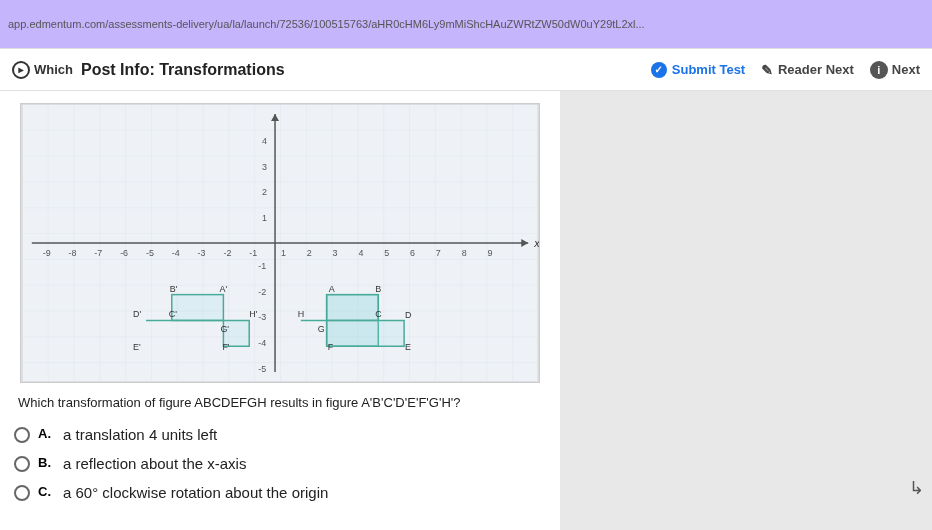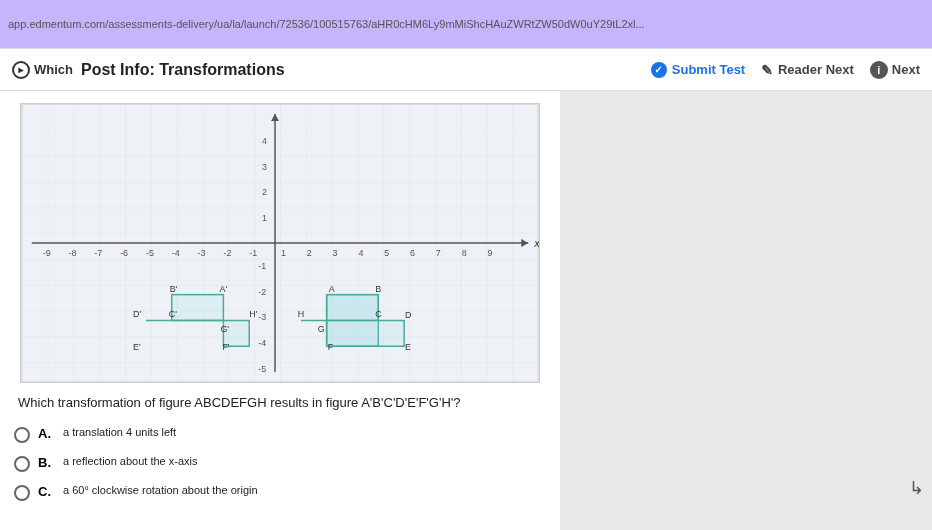--- a/index.html
+++ b/index.html
@@ -175,21 +175,21 @@
       border: 2px solid #666;
       border-radius: 50%;
       flex-shrink: 0;
       margin-top: 1px;
     }
     .answer-label {
       font-weight: bold;
       margin-right: 4px;
     }
     .answer-text {
-      font-size: 11px;
+      font-size: 15px;
       color: #222;
     }
 
     
     .right-panel {
       flex: 1;
       background: #e8e8e8;
       position: relative;
     }
 

